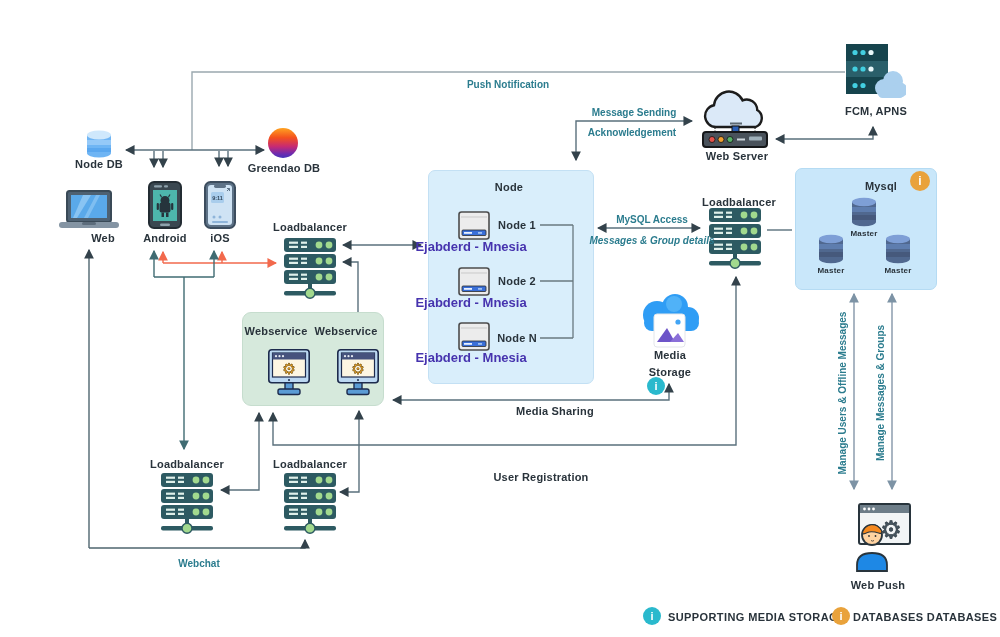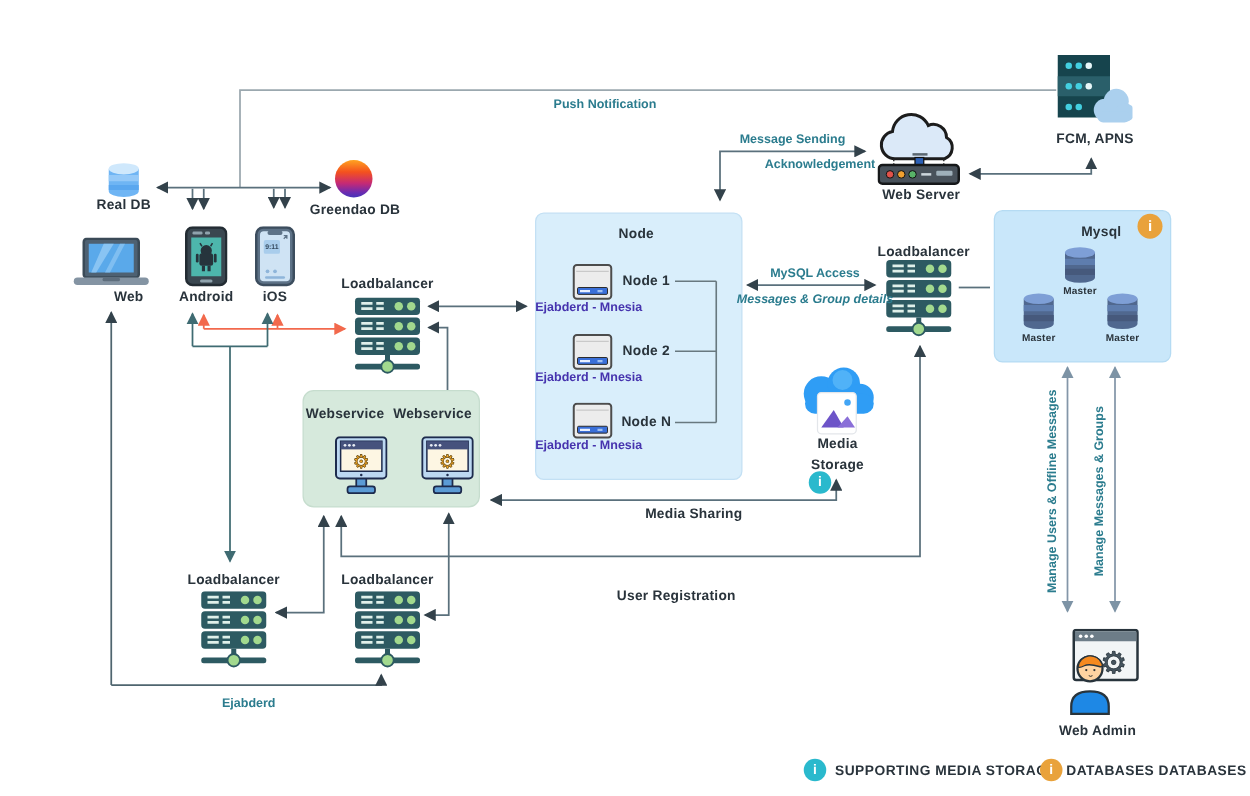--- a/index.html
+++ b/index.html
@@ -3,21 +3,21 @@
 <meta charset="utf-8">
 <style>
   html,body{margin:0;padding:0;background:#fff;}
   .stage{position:relative;width:1000px;height:637px;background:#ffffff;overflow:hidden;
          font-family:"Liberation Sans",sans-serif;}
   .abs{position:absolute;}
   .lbl{position:absolute;transform:translate(-50%,-50%);font-size:11px;font-weight:bold;
        color:#29333b;white-space:nowrap;letter-spacing:.2px;}
   .lbl.sm{font-size:11px;}
   .lbl.xs{font-size:8px;}
-  .ejab{position:absolute;transform:translate(-50%,-50%);font-size:10px;font-weight:bold;
+  .ejab{position:absolute;transform:translate(-50%,-50%);font-size:13px;font-weight:bold;
         color:#4633ae;white-space:nowrap;}
   .tlbl{position:absolute;transform:translate(-50%,-50%);font-size:10px;font-weight:bold;
         color:#2b7c8e;white-space:nowrap;}
   .tlbl.rot{transform:translate(-50%,-50%) rotate(-90deg);}
   .gbox{position:absolute;border-radius:7px;}
   .xmpp-box{left:428px;top:170px;width:164px;height:212px;background:#d9eefb;border:1px solid #c3e0f4;}
   .mysql-box{left:795px;top:168px;width:140px;height:120px;background:#c9e7fa;border:1px solid #b5dbf3;}
   .ws-box{left:242px;top:312px;width:140px;height:92px;background:#d6e9dc;border:1px solid #c6ddce;border-radius:9px;}
   .badge{position:absolute;border-radius:50%;color:#fff;font-weight:bold;
          display:flex;align-items:center;justify-content:center;line-height:1;}
@@ -404,21 +404,21 @@
     <path d="M11,68 l0,-6 q0,-12 15,-12 q15,0 15,12 l0,6 z" fill="#1e88e5" stroke="#28343c" stroke-width="1.8"></path>
   </svg>
 
   <div class="badge orange" style="left:910px;top:171px;width:20px;height:20px;font-size:12px;">
       <span>i</span>
     </div>
   <div class="badge teal" style="left:647px;top:377px;width:18px;height:18px;font-size:11px;">
       <span>i</span>
     </div>
 
-  <div class="lbl" style="left:99px;top:164px;">Real DB</div>
+  <div class="lbl" style="left:99px;top:164px;">Node DB</div>
   <div class="lbl" style="left:284px;top:168px;">Greendao DB</div>
   <div class="lbl" style="left:103px;top:238px;">Web</div>
   <div class="lbl" style="left:165px;top:238px;">Android</div>
   <div class="lbl" style="left:220px;top:238px;">iOS</div>
   <div class="lbl" style="left:310px;top:227px;">Loadbalancer</div>
   <div class="lbl" style="left:739px;top:202px;">Loadbalancer</div>
   <div class="lbl" style="left:187px;top:464px;">Loadbalancer</div>
   <div class="lbl" style="left:310px;top:464px;">Loadbalancer</div>
   <div class="lbl" style="left:737px;top:156px;">Web Server</div>
   <div class="lbl" style="left:876px;top:111px;">FCM, APNS</div>
@@ -430,30 +430,30 @@
   <div class="ejab" style="left:471px;top:302px;">Ejabderd - Mnesia</div>
   <div class="ejab" style="left:471px;top:357px;">Ejabderd - Mnesia</div>
   <div class="lbl" style="left:863px;top:186px;padding-left:36px;">Mysql</div>
   <div class="lbl xs" style="left:864px;top:233px;">Master</div>
   <div class="lbl xs" style="left:831px;top:270px;">Master</div>
   <div class="lbl xs" style="left:898px;top:270px;">Master</div>
   <div class="lbl" style="left:276px;top:331px;">Webservice</div>
   <div class="lbl" style="left:346px;top:331px;">Webservice</div>
   <div class="lbl sm" style="left:670px;top:355px;">Media</div>
   <div class="lbl sm" style="left:670px;top:372px;">Storage</div>
-  <div class="lbl" style="left:878px;top:585px;">Web Admin</div>
+  <div class="lbl" style="left:878px;top:585px;">Web Push</div>
   <div class="lbl" style="left:541px;top:411px;padding-left:28px;">Media Sharing</div>
   <div class="lbl" style="left:541px;top:477px;">User Registration</div>
 
-  <div class="tlbl" style="left:484px;top:84px;">Push Notification</div>
+  <div class="tlbl" style="left:508px;top:84px;">Push Notification</div>
   <div class="tlbl" style="left:634px;top:112px;">Message Sending</div>
-  <div class="tlbl" style="left:632px;top:132px;margin-left:24px;">Acknowledgement</div>
+  <div class="tlbl" style="left:632px;top:132px;">Acknowledgement</div>
   <div class="tlbl" style="left:652px;top:219px;">MySQL Access</div>
   <div class="tlbl" style="left:652px;top:240px;font-style:italic;">Messages &amp; Group details</div>
-  <div class="tlbl" style="left:199px;top:563px;">Ejabderd</div>
+  <div class="tlbl" style="left:199px;top:563px;">Webchat</div>
   <div class="tlbl rot" style="left:842px;top:393px;">Manage Users &amp; Offline Messages</div>
   <div class="tlbl rot" style="left:880px;top:393px;">Manage Messages &amp; Groups</div>
 
   <div class="badge teal" style="left:643px;top:607px;width:18px;height:18px;font-size:11px;">
       <span>i</span>
     </div>
   <div class="lbl sm" style="left:668px;top:617px;transform:translateY(-50%);letter-spacing:.4px;">SUPPORTING MEDIA STORAGE</div>
   <div class="badge orange" style="left:832px;top:607px;width:18px;height:18px;font-size:11px;">
       <span>i</span>
     </div>

